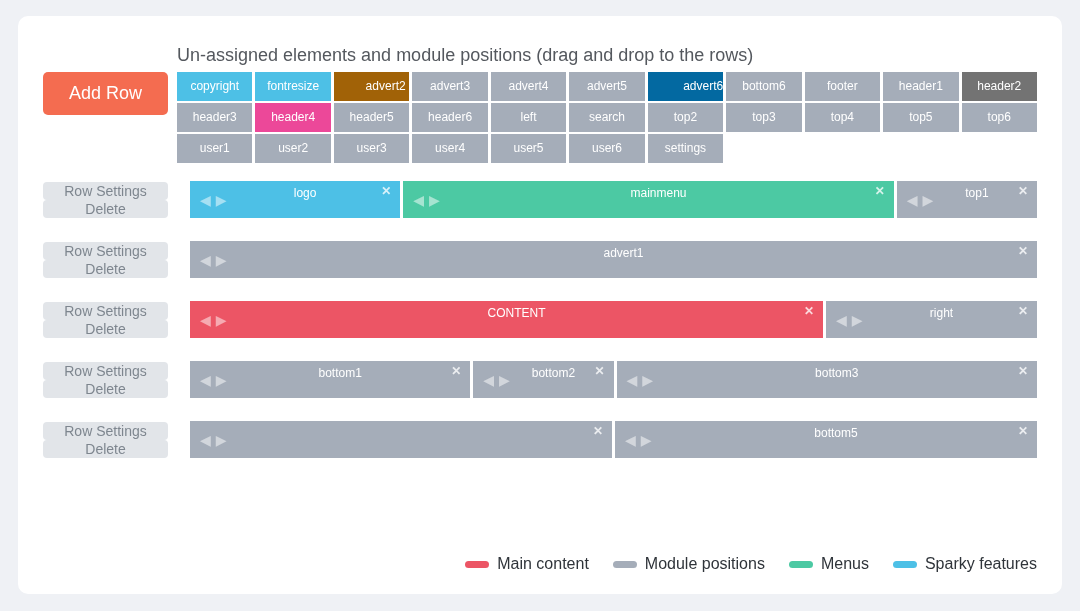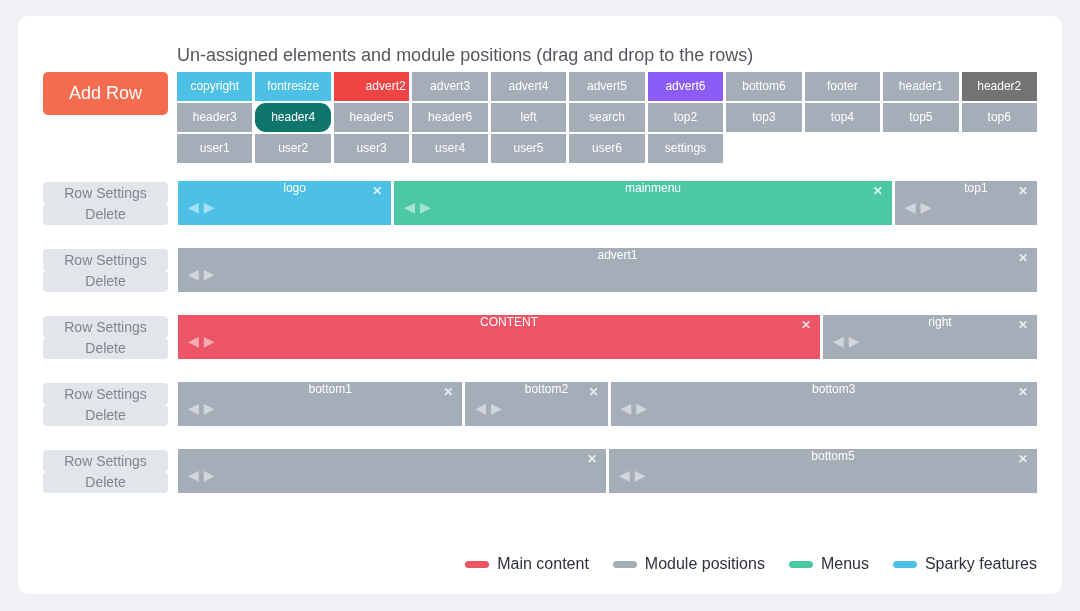--- a/index.html
+++ b/index.html
@@ -26,33 +26,33 @@
   .unassigned-grid {
     position:absolute; left:159px; top:56px; width:860px;
     display:grid; grid-template-columns:repeat(11, 1fr); gap:2px 3px;
   }
   .chip {
     height:29px; line-height:29px; text-align:center;
     color:#ffffff; font-size:12px; cursor:grab;
     overflow:hidden; white-space:nowrap;
   }
   .rows-container { position:absolute; left:25px; top:165px; width:994px; }
-  .layout-row { display:flex; height:44px; margin-bottom:23px; }
+  .layout-row { display:flex; height:37px; margin-bottom:23px;gap:12px; }
   .row-controls {
     width:125px; margin-right:10px; display:flex; flex-direction:column;
     justify-content:space-between; padding:1px 0 0 0;
   }
   .ctl-btn {
     height:22px; background:#e2e5e9; border:none; border-radius:4px;
     color:#7e868f; font-size:14px; font-family:inherit; cursor:pointer;
   }
   .row-blocks { flex:1; display:flex; gap:3px; }
   .block { position:relative; flex-basis:0; min-width:0; cursor:move; }
   .block-label {
-    text-align:center; color:#ffffff; font-size:12px;
+    text-align:center; padding-top:5px; color:#ffffff; font-size:12px;
     white-space:nowrap; overflow:hidden;margin-left:20px;
   }
   .block-close {
     position:absolute; top:4px; right:9px; font-size:12px; font-weight:bold;
     color:rgba(255,255,255,0.78); cursor:pointer; line-height:1;
   }
   .block-arrows {
     position:absolute; left:10px; bottom:11px; display:flex; gap:5px;
   }
   .arrow {
@@ -69,31 +69,31 @@
 </head>
 <body>
 
 <div class="page">
   <div class="panel">
     <button class="add-row-btn" style="background: rgb(244, 108, 80);">Add Row</button>
     <h1 class="heading">Un-assigned elements and module positions (drag and drop to the rows)</h1>
     <div class="unassigned-grid">
         <div class="chip" style="background: rgb(77, 192, 230);">copyright</div>
         <div class="chip" style="background: rgb(77, 192, 230);">fontresize</div>
-        <div class="chip" style="background: #ef4444; padding-left: 28px;">advert2</div>
+        <div class="chip" style="background: #a16207; padding-left: 28px;">advert2</div>
         <div class="chip" style="background: rgb(165, 173, 185);">advert3</div>
         <div class="chip" style="background: rgb(165, 173, 185);">advert4</div>
         <div class="chip" style="background: rgb(165, 173, 185);">advert5</div>
-        <div class="chip" style="background: #8b5cf6;">advert6</div>
+        <div class="chip" style="background: #0369a1; text-align: right;">advert6</div>
         <div class="chip" style="background: rgb(165, 173, 185);">bottom6</div>
         <div class="chip" style="background: rgb(165, 173, 185);">footer</div>
         <div class="chip" style="background: rgb(165, 173, 185);">header1</div>
         <div class="chip" style="background: #737373;">header2</div>
         <div class="chip" style="background: rgb(165, 173, 185);">header3</div>
-        <div class="chip" style="background: #0f766e; border-radius: 11px;">header4</div>
+        <div class="chip" style="background: #ec4899;">header4</div>
         <div class="chip" style="background: rgb(165, 173, 185);">header5</div>
         <div class="chip" style="background: rgb(165, 173, 185);">header6</div>
         <div class="chip" style="background: rgb(165, 173, 185);">left</div>
         <div class="chip" style="background: rgb(165, 173, 185);">search</div>
         <div class="chip" style="background: rgb(165, 173, 185);">top2</div>
         <div class="chip" style="background: rgb(165, 173, 185);">top3</div>
         <div class="chip" style="background: rgb(165, 173, 185);">top4</div>
         <div class="chip" style="background: rgb(165, 173, 185);">top5</div>
         <div class="chip" style="background: rgb(165, 173, 185);">top6</div>
         <div class="chip" style="background: rgb(165, 173, 185);">user1</div>

